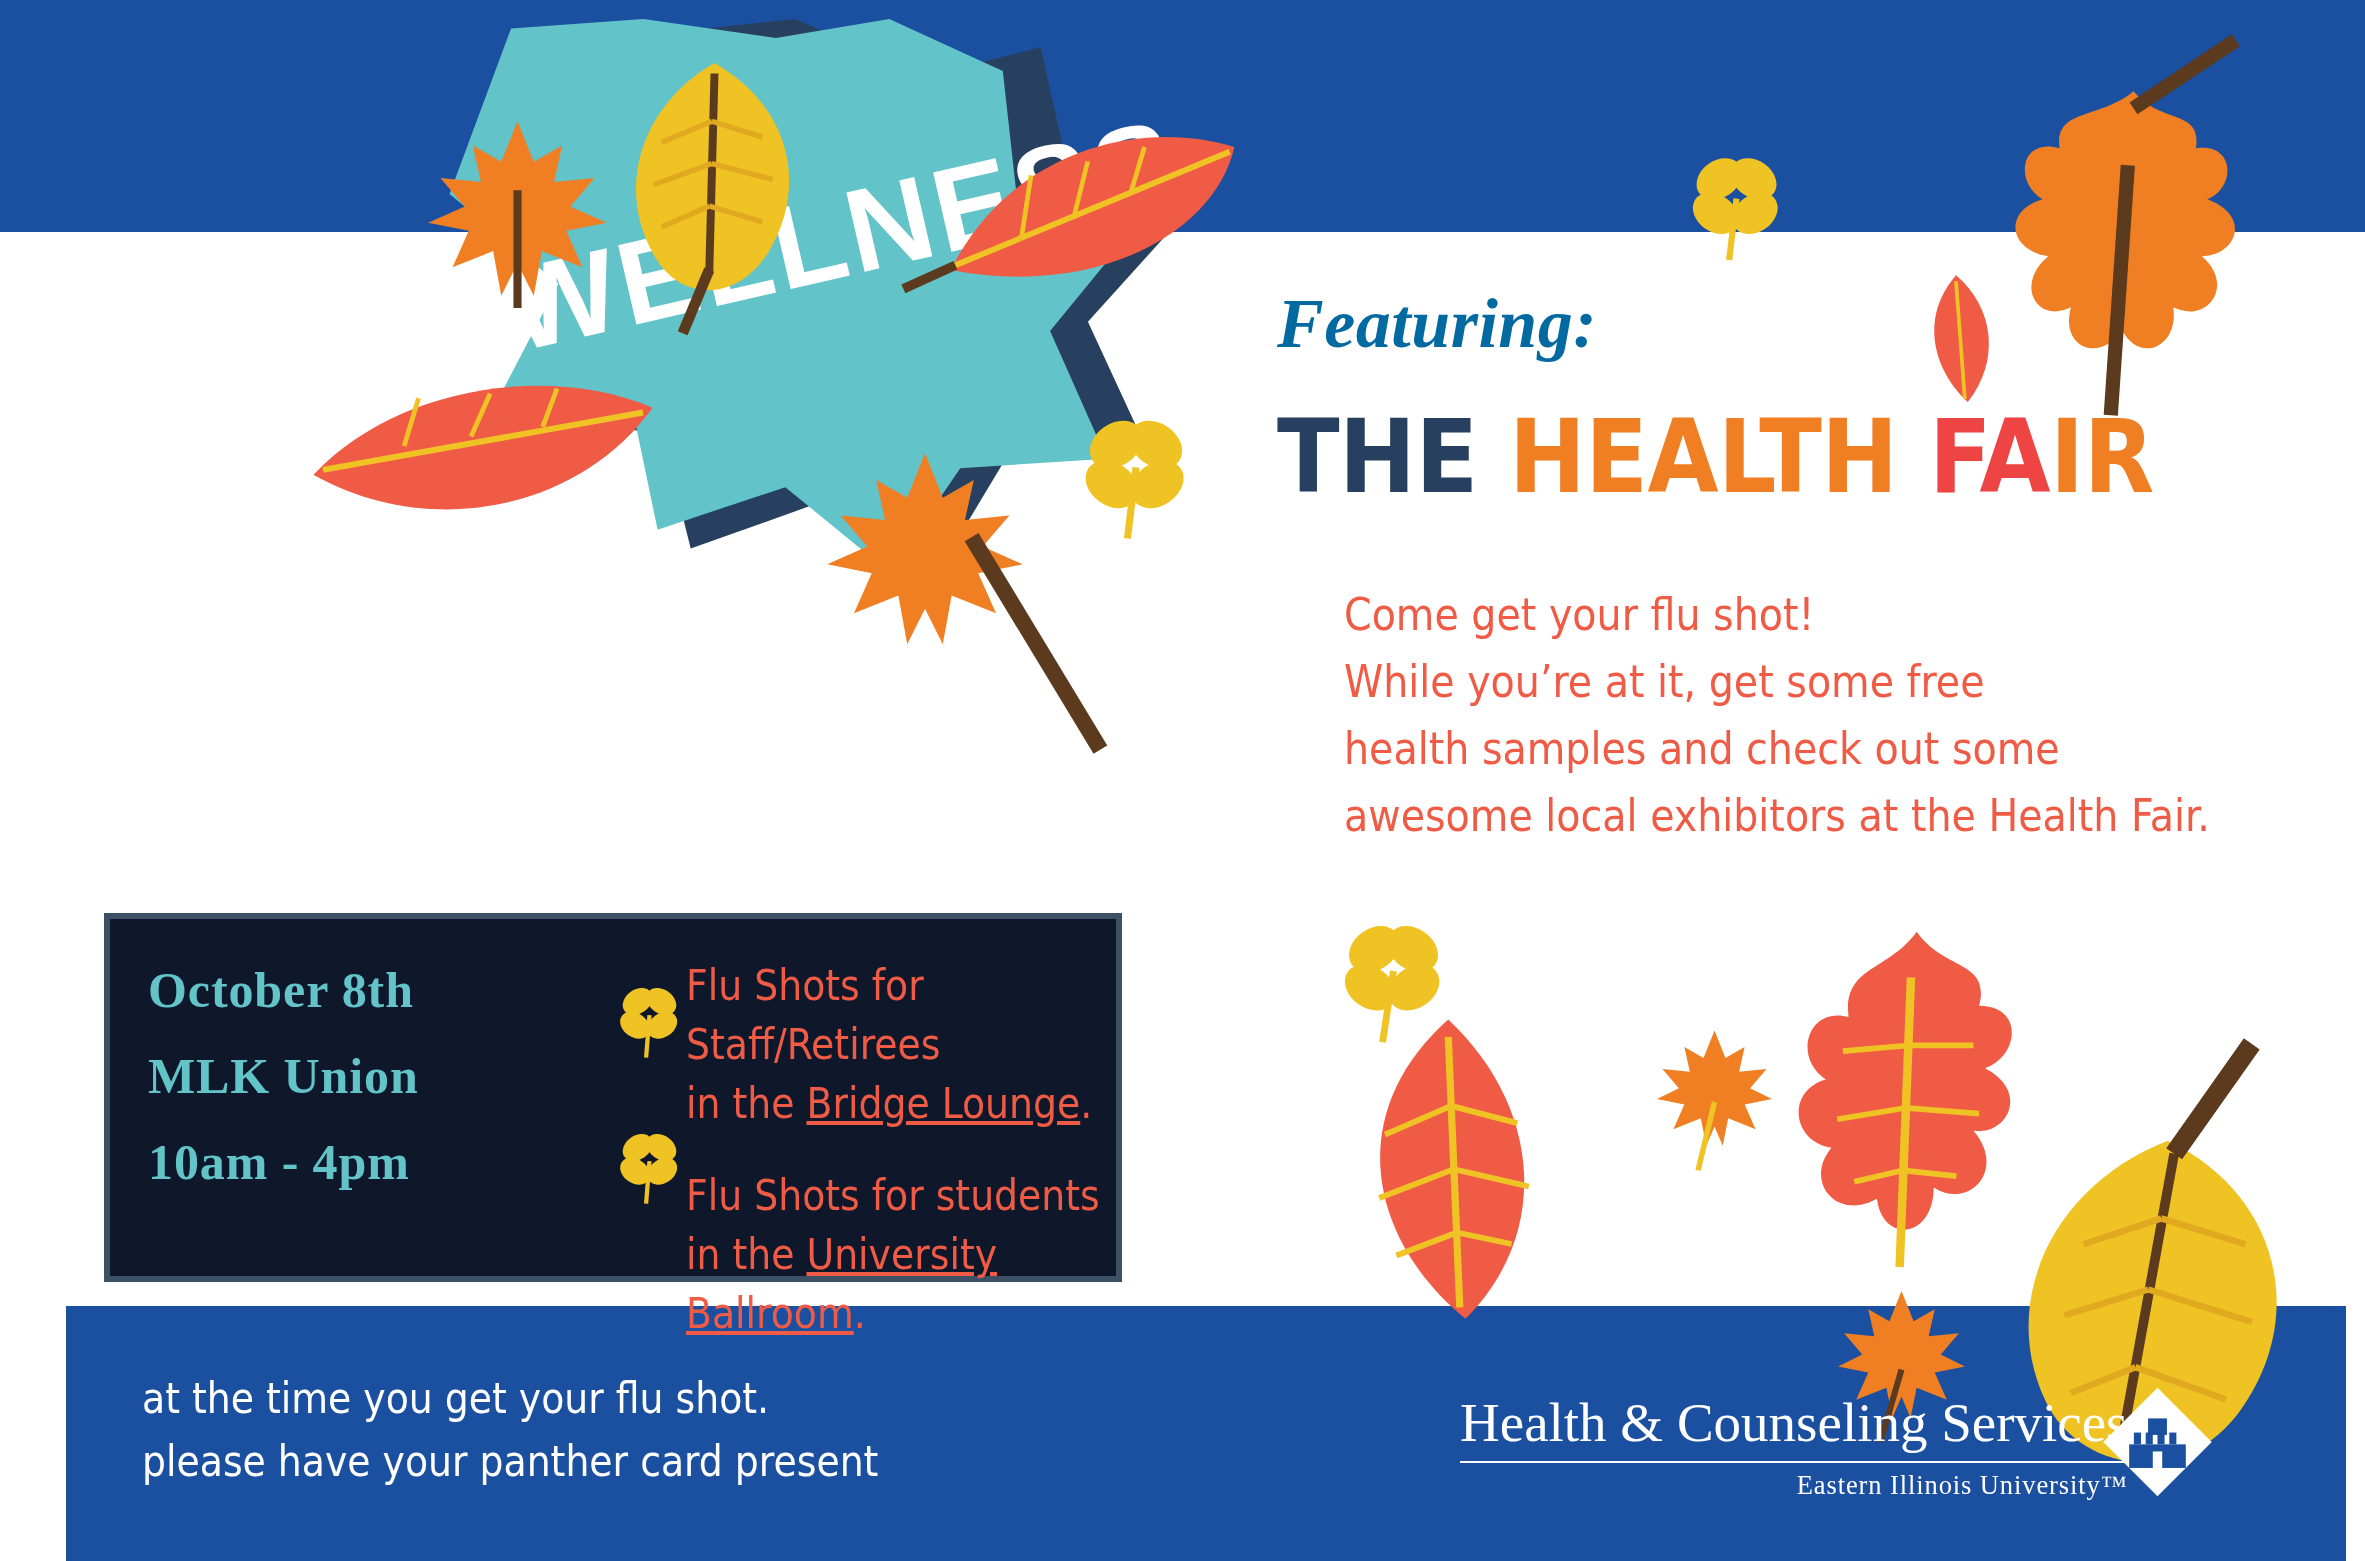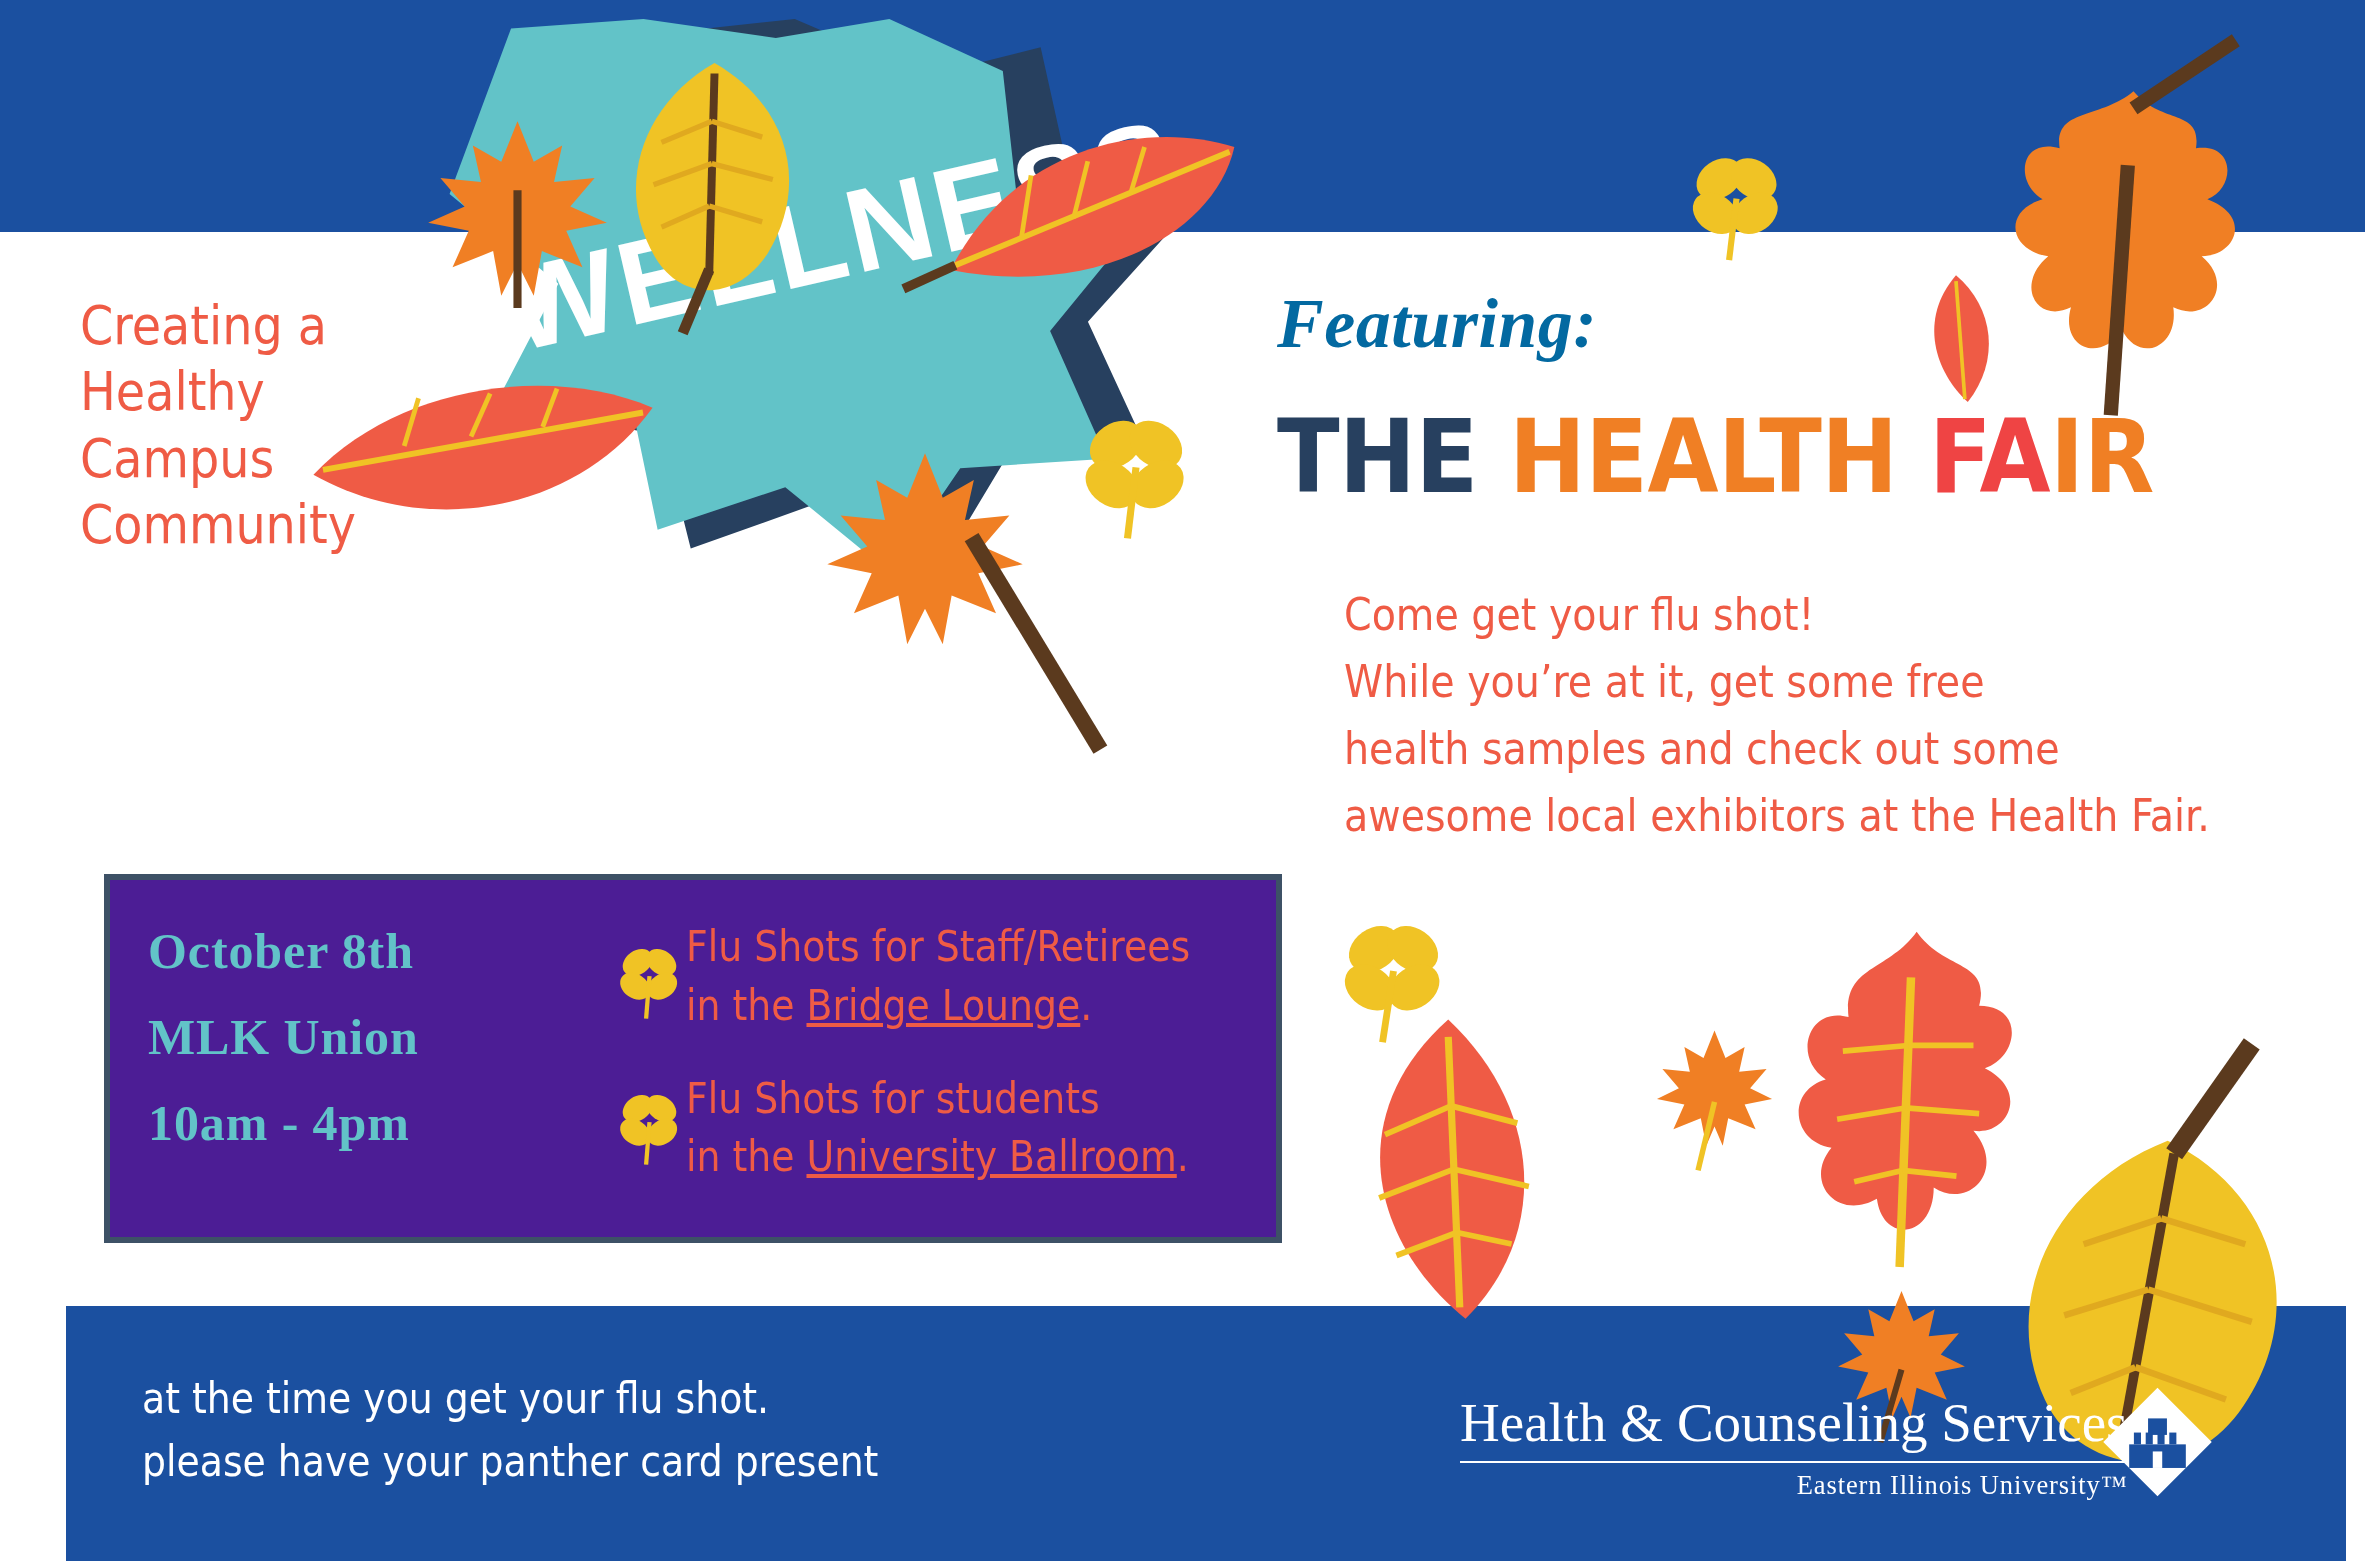--- a/index.html
+++ b/index.html
@@ -135,24 +135,24 @@
     color: #17181a;
     font-size: 49px;
     line-height: 1.32;
     padding: 0 14px;
     font-family: "DejaVu Sans Condensed", "Liberation Sans", sans-serif;
   }
 
   
   .details-box {
     position: absolute;
-    left: 104px; top: 874px;
-    width: 1178px; height: 369px;
+    left: 104px; top: 913px;
+    width: 1018px; height: 369px;
     border: 6.6px solid #3d5166;
-    background: #4c1d95;
+    background: #0f172a;
     z-index: 45;
     box-sizing: border-box;
   }
   .details-left {
     position: absolute;
     left: 38px; top: 28px;
     color: #62c3c8;
     font-family: "Liberation Serif", serif;
     font-weight: bold;
     font-size: 50px;
@@ -227,26 +227,20 @@
     <svg class="deco" width="1041" height="662" viewBox="0 0 2200 1400">
 
       <polygon points="420,60 700,30 980,0 1260,120 1500,60 1560,330 1790,430 1600,640 1720,900 1420,940 1270,1190 1040,1020 760,1120 700,880 420,830 540,590 300,400" fill="#27405f"></polygon>
 
       <polygon points="380,20 660,0 940,40 1180,0 1420,110 1450,380 1700,440 1520,660 1640,930 1330,950 1180,1170 960,990 690,1080 640,840 360,790 480,560 250,370" fill="#62c3c8"></polygon>
     </svg>
     <div class="wellness-word">WELLNESS</div>
   </div>
 
 
-  <div class="tagline">
-    <div>Creating a</div>
-    <div>Healthy</div>
-    <div>Campus</div>
-    <div>Community</div>
-  </div>
 
   <div class="featuring">Featuring:</div>
   <div class="health-fair">
     <span class="hf-the">THE </span><span class="hf-health">HEALTH </span><span class="hf-fair">FA</span><span class="hf-fair2">IR</span>
   </div>
 
   <div class="right-para">
     <div>Come get your flu shot!</div>
     <div>While you’re at it, get some free</div>
     <div>health samples and check out some</div>

